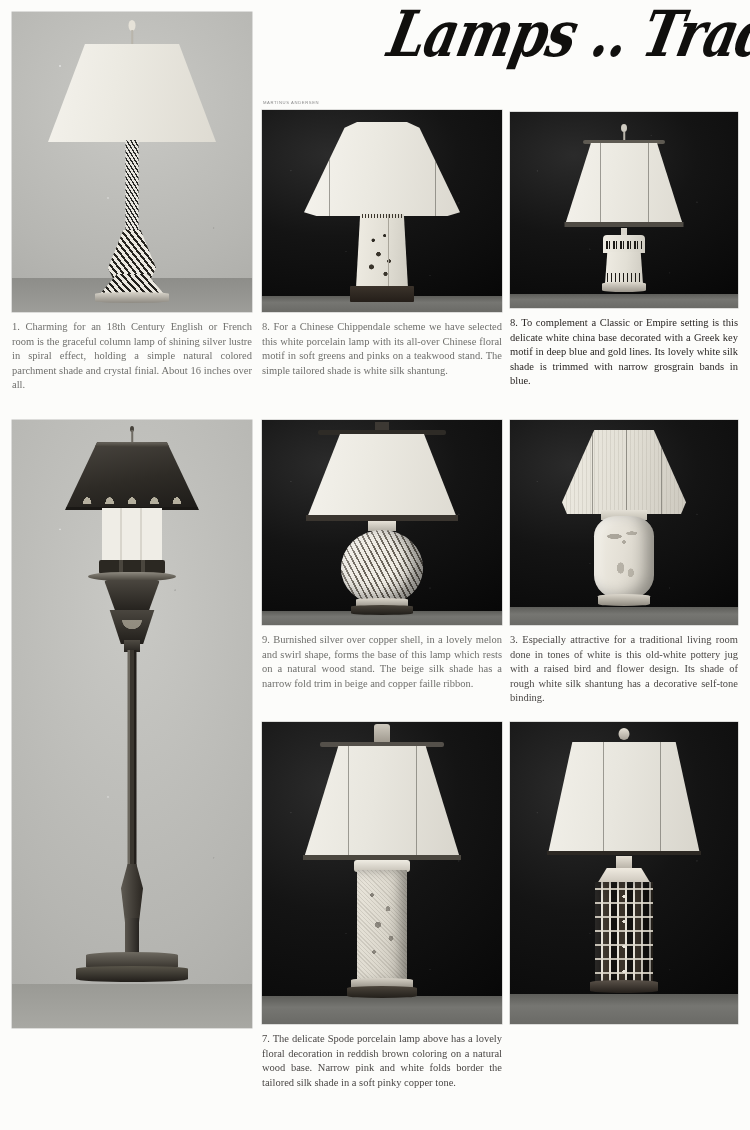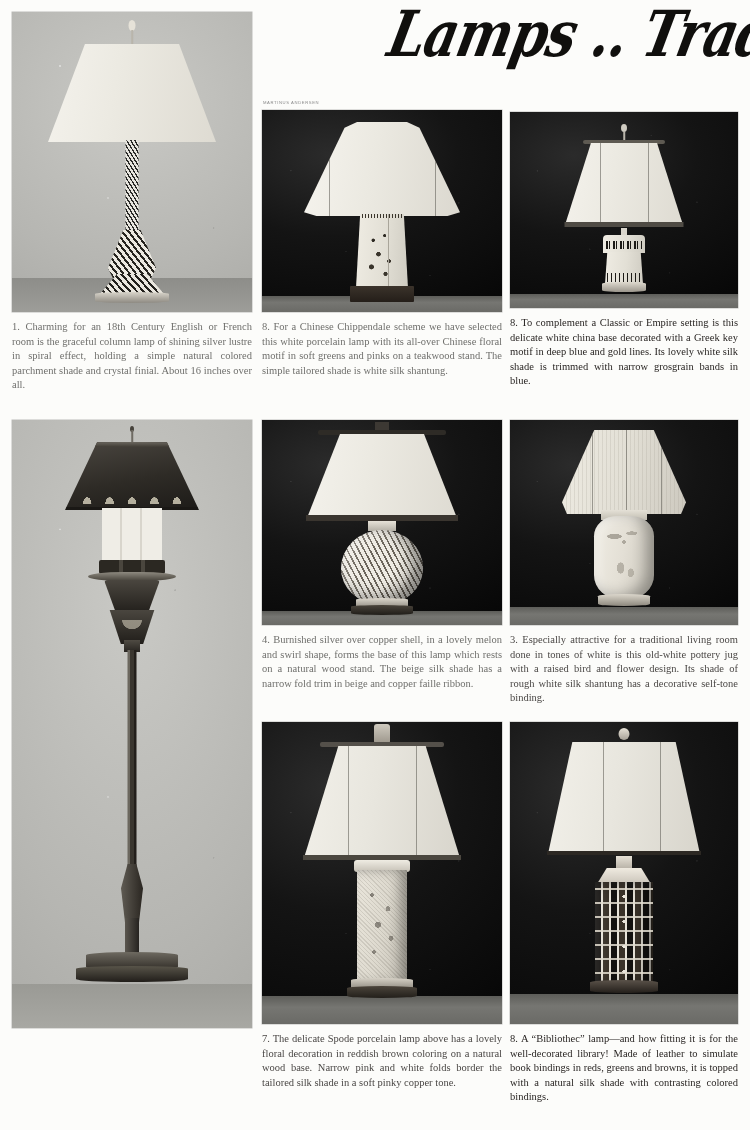--- a/index.html
+++ b/index.html
@@ -389,21 +389,21 @@
              border-radius:50% 50% 46% 46% / 52% 52% 48% 48%;
              background:
                repeating-linear-gradient(62deg, #6c665c 0 1.6px, #efece4 1.6px 5px);
              box-shadow: inset -10px -6px 16px rgba(0,0,0,.45), inset 8px 4px 12px rgba(255,255,255,.25);"></div>
 
         <div class="base-round" style="top:178px; width:52px; height:10px;
              background:linear-gradient(#ddd8cd,#8f8a80);"></div>
         <div class="base-round" style="top:185px; width:62px; height:10px;
              background:linear-gradient(#4a443b,#201d19);"></div>
       </div>
-      <div class="caption faded" style="top:213px; width:240px;">4. Burnished silver over copper shell, in a lovely melon and swirl shape, forms the base of this lamp which rests on a natural wood stand. The beige silk shade has a narrow fold trim in beige and copper faille ribbon.</div>
+      <div class="caption faded" style="top:213px; width:240px;">9. Burnished silver over copper shell, in a lovely melon and swirl shape, forms the base of this lamp which rests on a natural wood stand. The beige silk shade has a narrow fold trim in beige and copper faille ribbon.</div>
     </div>
 
     <div class="cell" style="left:510px; top:420px; width:228px;">
       <div class="photo" style="width:228px; height:205px;">
         <div class="bg-dark"></div>
         <div class="floor-dark" style="height:18px;"></div>
 
         <div class="lamp shade-bell" style="top:10px; width:124px; height:84px;
              background:
                repeating-linear-gradient(90deg, rgba(160,155,143,.22) 0 1px, transparent 1px 4px),
@@ -517,17 +517,16 @@
                background:
                  radial-gradient(circle 3px at 50% 14%, #e9e4da 0 55%, transparent 58%),
                  radial-gradient(circle 3px at 50% 38%, #e9e4da 0 55%, transparent 58%),
                  radial-gradient(circle 3px at 50% 62%, #e9e4da 0 55%, transparent 58%),
                  radial-gradient(circle 3px at 50% 86%, #e9e4da 0 55%, transparent 58%);"></div>
         </div>
 
         <div class="base-round" style="top:258px; width:68px; height:13px;
              background:linear-gradient(#5a5249,#241f1b);"></div>
       </div>
-      <div class="caption crisp" style="top:310px; width:228px;">8. A “Bibliothec” lamp—and how fitting it is for the well-decorated library! Made of leather to simulate book bindings in reds, greens and browns, it is topped with a natural silk shade with contrasting colored bindings.</div>
     </div>
 
   </div>
 </div>
 
 </body></html>

